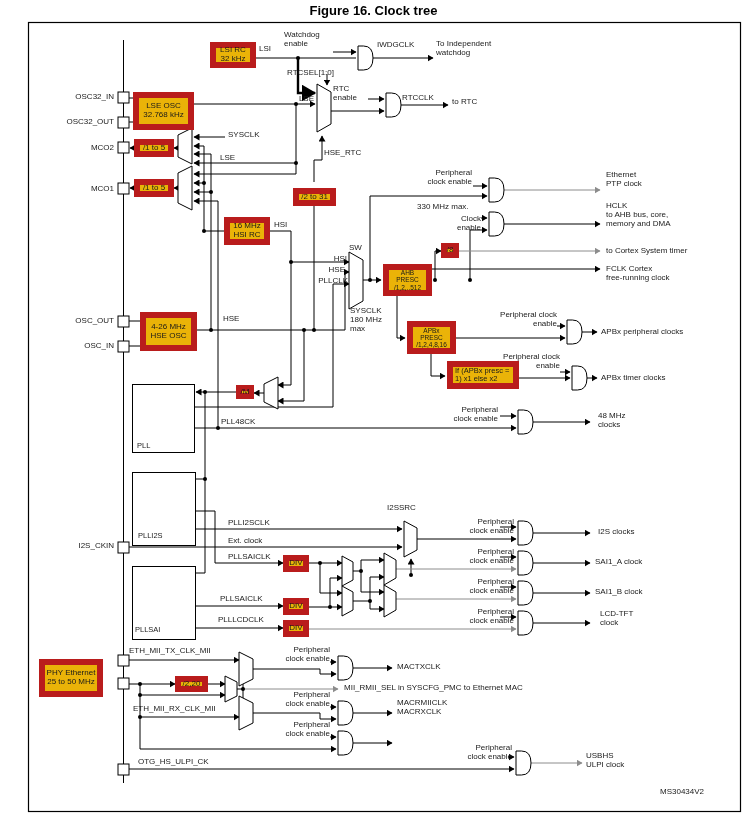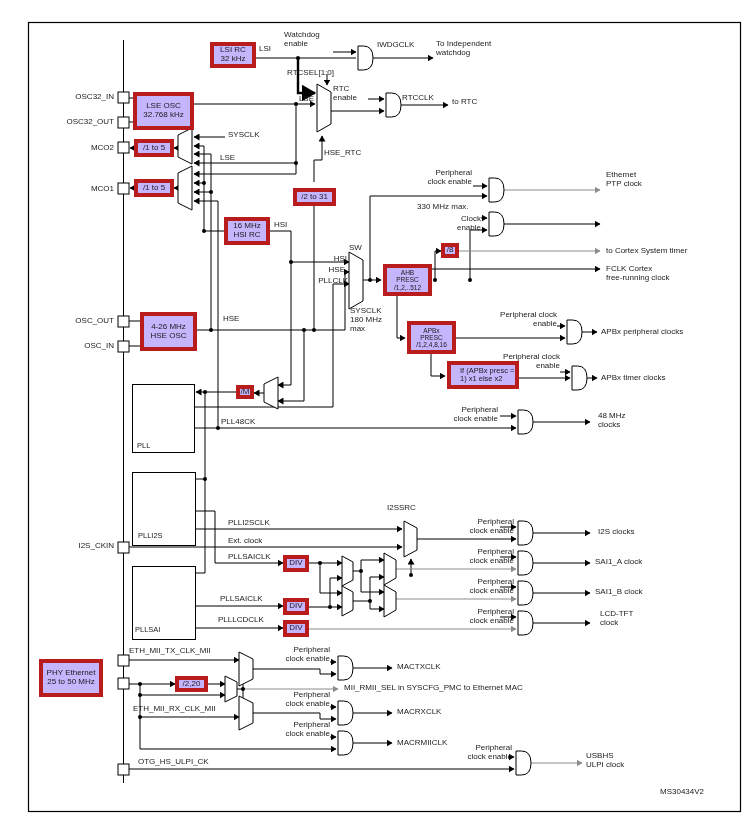--- a/index.html
+++ b/index.html
@@ -3,34 +3,35 @@
 <meta charset="utf-8">
 <style>
   html,body{margin:0;padding:0;background:#ffffff;}
   #page{position:relative;width:747px;height:819px;background:#fff;
         font-family:"Liberation Sans", sans-serif;color:#1a1a1a;overflow:hidden;}
   #title{position:absolute;left:0;top:3px;width:747px;text-align:center;
          font-size:13px;font-weight:bold;color:#000;}
   svg.layer{position:absolute;left:0;top:0;z-index:1;}
   .lbl{position:absolute;z-index:2;font-size:8px;line-height:1.13;white-space:pre-line;}
   .r{text-align:right}.c{text-align:left}
-  .box{position:absolute;z-index:2;background:#c4b5fd;border:4px solid #b91c1c;
+  .box{position:absolute;z-index:2;background:#eab308;border:6px solid #b91c1c;
        display:flex;align-items:center;justify-content:center;text-align:center;
        font-size:8px;line-height:1.1;white-space:pre-line;box-sizing:border-box;}
   .grp{position:absolute;z-index:2;background:#fff;border:1px solid #000;box-sizing:border-box;}
   .inner{position:absolute;background:#fff;border:1px solid #000;box-sizing:border-box;
          display:flex;align-items:center;justify-content:center;font-size:6.5px;}
   .gname{position:absolute;font-size:7.5px;z-index:3;background:#fff;padding:0 1px;}
   .f7{font-size:6.5px;}
   .wm{font-size:8px;}
 </style>
 </head>
 <body>
 
 <div id="page">
+  <div id="title">Figure 16. Clock tree</div>
 
   <svg class="layer" width="747" height="819" viewBox="0 0 747 819">
     <defs>
       <marker id="arr" markerWidth="7" markerHeight="7" refX="5.5" refY="3.5" orient="auto">
         <path d="M0 0 L6 3.5 L0 7 Z" fill="#000"></path>
       </marker>
       <marker id="arrg" markerWidth="7" markerHeight="7" refX="5.5" refY="3.5" orient="auto">
         <path d="M0 0 L6 3.5 L0 7 Z" fill="#8c8c8c"></path>
       </marker>
       <g id="gate">
@@ -258,21 +259,21 @@
   <div class="box" style="left:140px;top:312px;width:57px;height:39px">4-26 MHz
 HSE OSC</div>
   <div class="box" style="left:293px;top:188px;width:43px;height:18px">/2 to 31</div>
   <div class="box f7" style="left:383px;top:264px;width:49px;height:32px">AHB
 PRESC
 /1,2,..512</div>
   <div class="box" style="left:441px;top:243px;width:18px;height:15px">/8</div>
   <div class="box f7" style="left:407px;top:321px;width:49px;height:33px">APBx
 PRESC
 /1,2,4,8,16</div>
-  <div class="box" style="left:447px;top:361px;width:72px;height:28px;font-size:7.5px;justify-content:flex-start;text-align:left;padding-left:9px">If (APBx presc =
+  <div class="box" style="left:447px;top:361px;width:72px;height:28px;font-size:7.5px;justify-content:flex-start;text-align:left;padding-left:2px">If (APBx presc =
 1) x1 else x2</div>
   <div class="box" style="left:236px;top:385px;width:18px;height:14px">/M</div>
   <div class="box" style="left:175px;top:676px;width:33px;height:16px">/2,20</div>
   <div class="box" style="left:283px;top:555px;width:26px;height:17px">DIV</div>
   <div class="box" style="left:283px;top:598px;width:26px;height:17px">DIV</div>
   <div class="box" style="left:283px;top:620px;width:26px;height:17px">DIV</div>
   <div class="box" style="left:39px;top:659px;width:64px;height:38px">PHY Ethernet
 25 to 50 MHz</div>
 
   <div class="grp" style="left:132px;top:384px;width:63px;height:69px"></div>
@@ -331,20 +332,23 @@
   <div class="lbl c" style="left:350px;top:306px;width:48px">SYSCLK
 180 MHz
 max</div>
   <div class="lbl" style="left:417px;top:202px;width:60px">330 MHz max.</div>
   <div class="lbl r" style="left:441px;top:214px;width:40px">Clock
 enable</div>
   <div class="lbl r" style="left:418px;top:168px;width:54px">Peripheral
 clock enable</div>
   <div class="lbl" style="left:606px;top:170px;width:60px">Ethernet
 PTP clock</div>
+  <div class="lbl" style="left:606px;top:201px;width:118px">HCLK
+to AHB bus, core,
+memory and DMA</div>
   <div class="lbl" style="left:606px;top:246px;width:122px">to Cortex System timer</div>
   <div class="lbl" style="left:606px;top:264px;width:118px">FCLK Cortex
 free-running clock</div>
   <div class="lbl r" style="left:487px;top:310px;width:70px">Peripheral clock
 enable</div>
   <div class="lbl" style="left:601px;top:327px;width:126px">APBx peripheral clocks</div>
   <div class="lbl r" style="left:490px;top:352px;width:70px">Peripheral clock
 enable</div>
   <div class="lbl" style="left:601px;top:373px;width:100px">APBx timer clocks</div>
   <div class="lbl" style="left:221px;top:417px;width:50px">PLL48CK</div>
@@ -375,20 +379,20 @@
   <div class="lbl r" style="left:274px;top:645px;width:56px">Peripheral
 clock enable</div>
   <div class="lbl" style="left:397px;top:662px;width:58px">MACTXCLK</div>
   <div class="lbl" style="left:344px;top:683px;width:234px">MII_RMII_SEL in SYSCFG_PMC to Ethernet MAC</div>
   <div class="lbl" style="left:133px;top:704px;width:102px">ETH_MII_RX_CLK_MII</div>
   <div class="lbl r" style="left:274px;top:690px;width:56px">Peripheral
 clock enable</div>
   <div class="lbl" style="left:397px;top:707px;width:58px">MACRXCLK</div>
   <div class="lbl r" style="left:274px;top:720px;width:56px">Peripheral
 clock enable</div>
-  <div class="lbl" style="left:397px;top:738px;width:66px">MACRMIICLK</div>
+  <div class="lbl" style="left:397px;top:698px;width:66px">MACRMIICLK</div>
   <div class="lbl" style="left:138px;top:757px;width:100px">OTG_HS_ULPI_CK</div>
   <div class="lbl r" style="left:456px;top:743px;width:56px">Peripheral
 clock enable</div>
   <div class="lbl" style="left:586px;top:751px;width:62px">USBHS
 ULPI clock</div>
   <div class="lbl wm" style="left:660px;top:787px;width:66px">MS30434V2</div>
 </div>
 
 </body></html>

